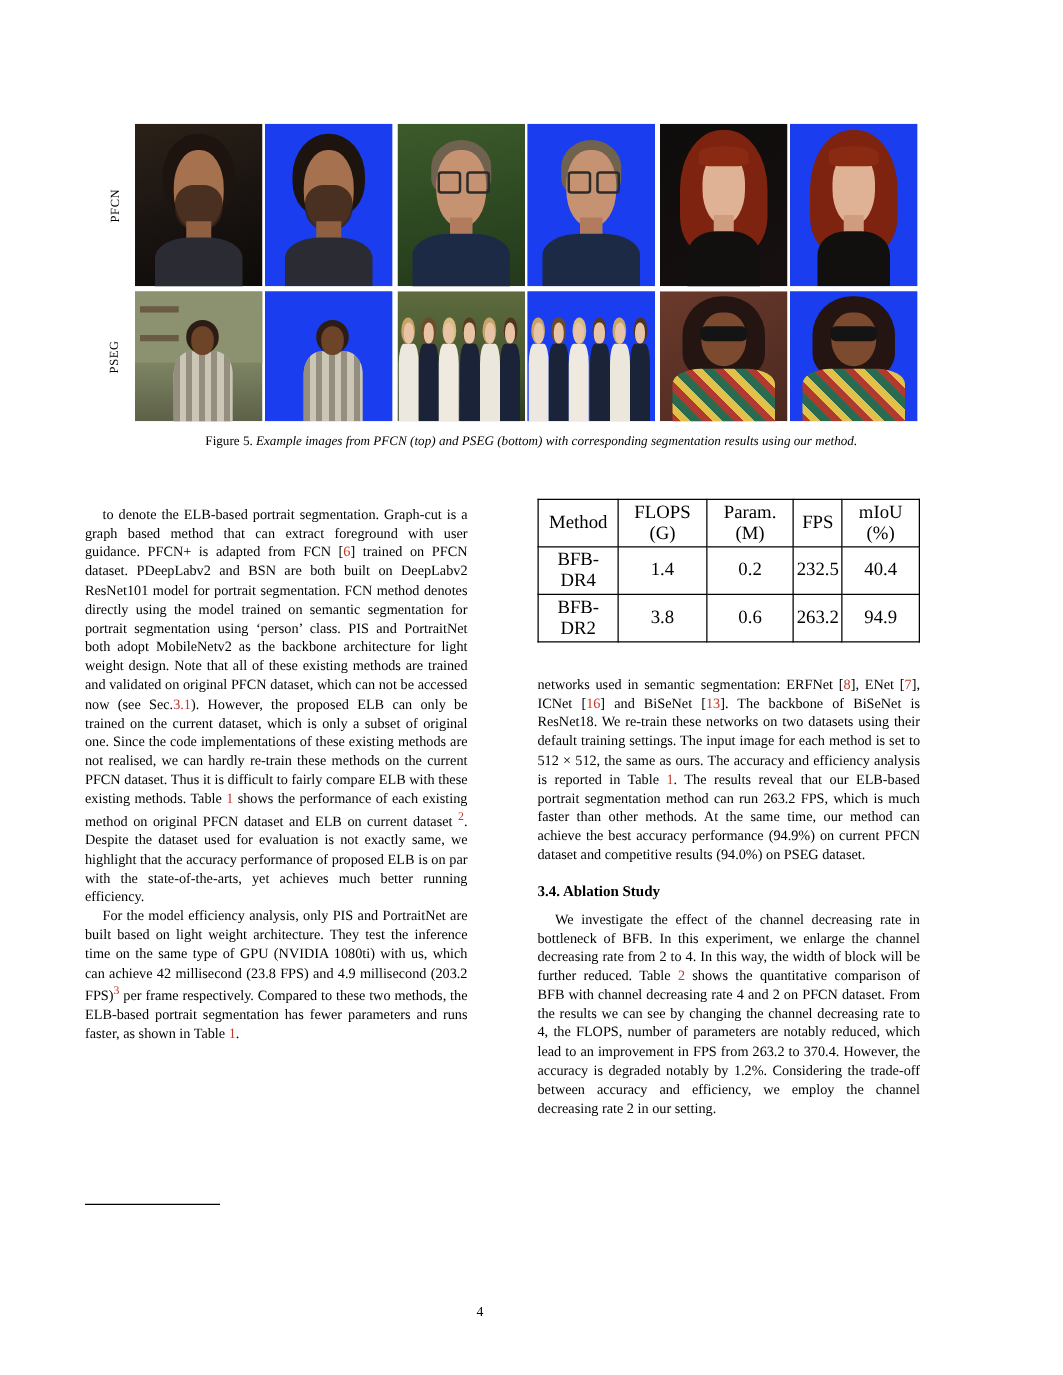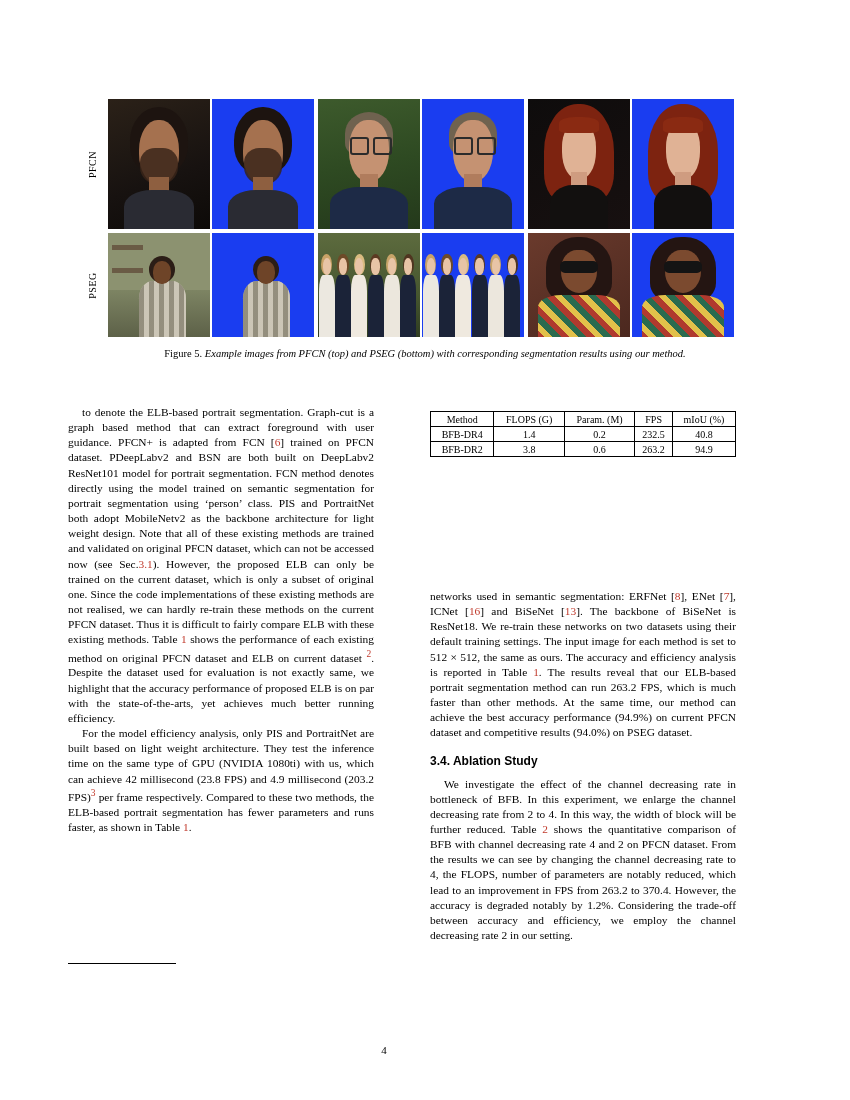--- a/index.html
+++ b/index.html
@@ -179,58 +179,58 @@
   .col {
     position: absolute;
     width: 306px;
     font-size: 11.4px;
     line-height: 1.33;
     text-align: justify;
     text-justify: inter-word;
     hyphens: auto;
   }
   .col-left { left: 68px; top: 404px; }
-  .col-right { left: 430px; top: 540px; margin-top: 48px; }
+  .col-right { left: 430px; top: 540px; }
   .col p { margin: 0 0 0px 0; text-indent: 14px; }
   .col p.first { text-indent: 14px; }
   a.cite { color: #c0392b; text-decoration: none; }
   sup a.cite { color: #c0392b; }
 
   
   .table-wrap {
     position: absolute;
     left: 430px;
     top: 398px;
     width: 306px;
   }
   table.t2 {
     border-collapse: collapse;
     width: 100%;
-    font-size: 10px;
-    margin: 12px auto;
+    font-size: 15px;
+    margin: 0 auto;
   }
   table.t2 th, table.t2 td {
     border: 0.8px solid #000;
     text-align: center;
     padding: 1.5px 2px;
     font-weight: normal;
   }
   table.t2 thead th { border-bottom: 1px solid #000; }
   .table-caption {
     font-size: 10.2px;
     line-height: 1.33;
     margin-top: 4px;
     text-align: justify;
   }
   .table-caption .lbl { font-style: normal; }
   .table-caption .txt { font-style: italic; }
 
   
   .sec-head {
-    font-family: Liberation Sans, sans-serif;
+    font-family: Liberation Serif, serif;
     font-weight: bold;
     font-size: 12px;
     margin: 13px 0 7px 0;
   }
 
   
   .footnotes {
     position: absolute;
     left: 68px;
     top: 962px;
@@ -471,21 +471,21 @@
           <th>FPS</th>
           <th>mIoU (%)</th>
         </tr>
       </thead>
       <tbody>
         <tr>
           <td>BFB-DR4</td>
           <td>1.4</td>
           <td>0.2</td>
           <td>232.5</td>
-          <td>40.8</td>
+          <td>40.4</td>
         </tr>
         <tr>
           <td>BFB-DR2</td>
           <td>3.8</td>
           <td>0.6</td>
           <td>263.2</td>
           <td>94.9</td>
         </tr>
       </tbody>
     </table>

